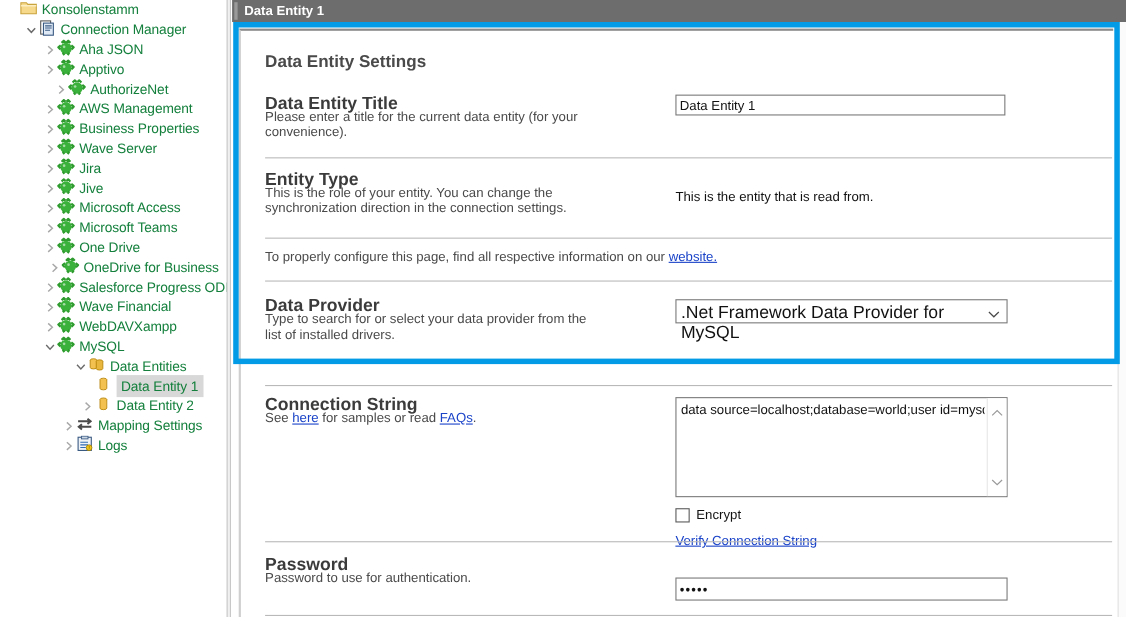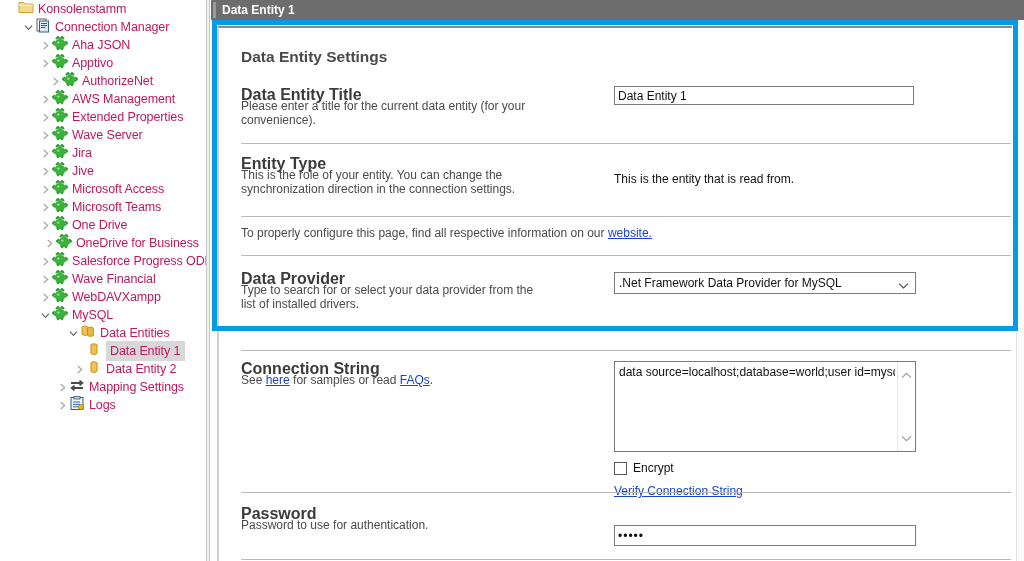--- a/index.html
+++ b/index.html
@@ -27,21 +27,21 @@
     border-left: 1px solid #c8c8c8;
     border-right: 1px solid #c8c8c8;
     box-sizing: border-box;
   }
   .tnode {
     position: relative;
     height: 18px;
     line-height: 18px;
     white-space: nowrap;
     font-size: 12.5px;
-    color: #be185d;
+    color: #15803d;
     display: flex;
     align-items: center;
   }
   .tnode .twist {
     width: 14px; min-width: 14px;
     text-align: center;
     color: #8a8a8a;
     font-size: 10px;
     line-height: 18px;
     user-select: none;
@@ -173,21 +173,21 @@
   }
   .combo {
     position: relative;
     width: 302px; height: 22px;
     box-sizing: border-box;
     border: 1px solid #7a7a7a;
     background: #ffffff;
   }
   .combo .cval {
     position: absolute; left: 4px; top: 3px;
-    font-size: 12px; color: #111;
+    font-size: 16px; color: #111;
   }
   .combo .carrow {
     position: absolute; right: 6px; top: 6px;
   }
   .tarea {
     position: relative;
     width: 302px; height: 91px;
     box-sizing: border-box;
     border: 1px solid #7a7a7a;
     background: #ffffff;
@@ -323,21 +323,21 @@
               <path d="M2.8 1 L6.6 4.5 L2.8 8" stroke="#a8a8a8" stroke-width="1.3" fill="none"></path>
             </svg>
           </span>
           <span class="ticon"><svg width="16" height="15" viewBox="0 0 16 15">
               <path d="M4 3 L6 1 L7.6 2.6 M12 3 L10 1 L8.4 2.6" stroke="#2e9b2e" stroke-width="2" fill="none"></path>
               <circle cx="8" cy="8" r="5.2" fill="#3ab13a"></circle>
               <path d="M3.2 5.2 L1 7 L3 9 M12.8 5.2 L15 7 L13 9" stroke="#2e9b2e" stroke-width="2" fill="none"></path>
               <path d="M5 12 L6.6 14 M11 12 L9.4 14" stroke="#2e9b2e" stroke-width="2" fill="none"></path>
               <circle cx="6.3" cy="6.6" r="1.2" fill="#ffffff" opacity="0.55"></circle>
             </svg></span>
-          <span class="tlabel">Extended Properties</span>
+          <span class="tlabel">Business Properties</span>
         </div>
         <div class="tnode" style="padding-left:38px">
           <span class="twist">
             <svg width="9" height="9" viewBox="0 0 9 9">
               <path d="M2.8 1 L6.6 4.5 L2.8 8" stroke="#a8a8a8" stroke-width="1.3" fill="none"></path>
             </svg>
           </span>
           <span class="ticon"><svg width="16" height="15" viewBox="0 0 16 15">
               <path d="M4 3 L6 1 L7.6 2.6 M12 3 L10 1 L8.4 2.6" stroke="#2e9b2e" stroke-width="2" fill="none"></path>
               <circle cx="8" cy="8" r="5.2" fill="#3ab13a"></circle>

